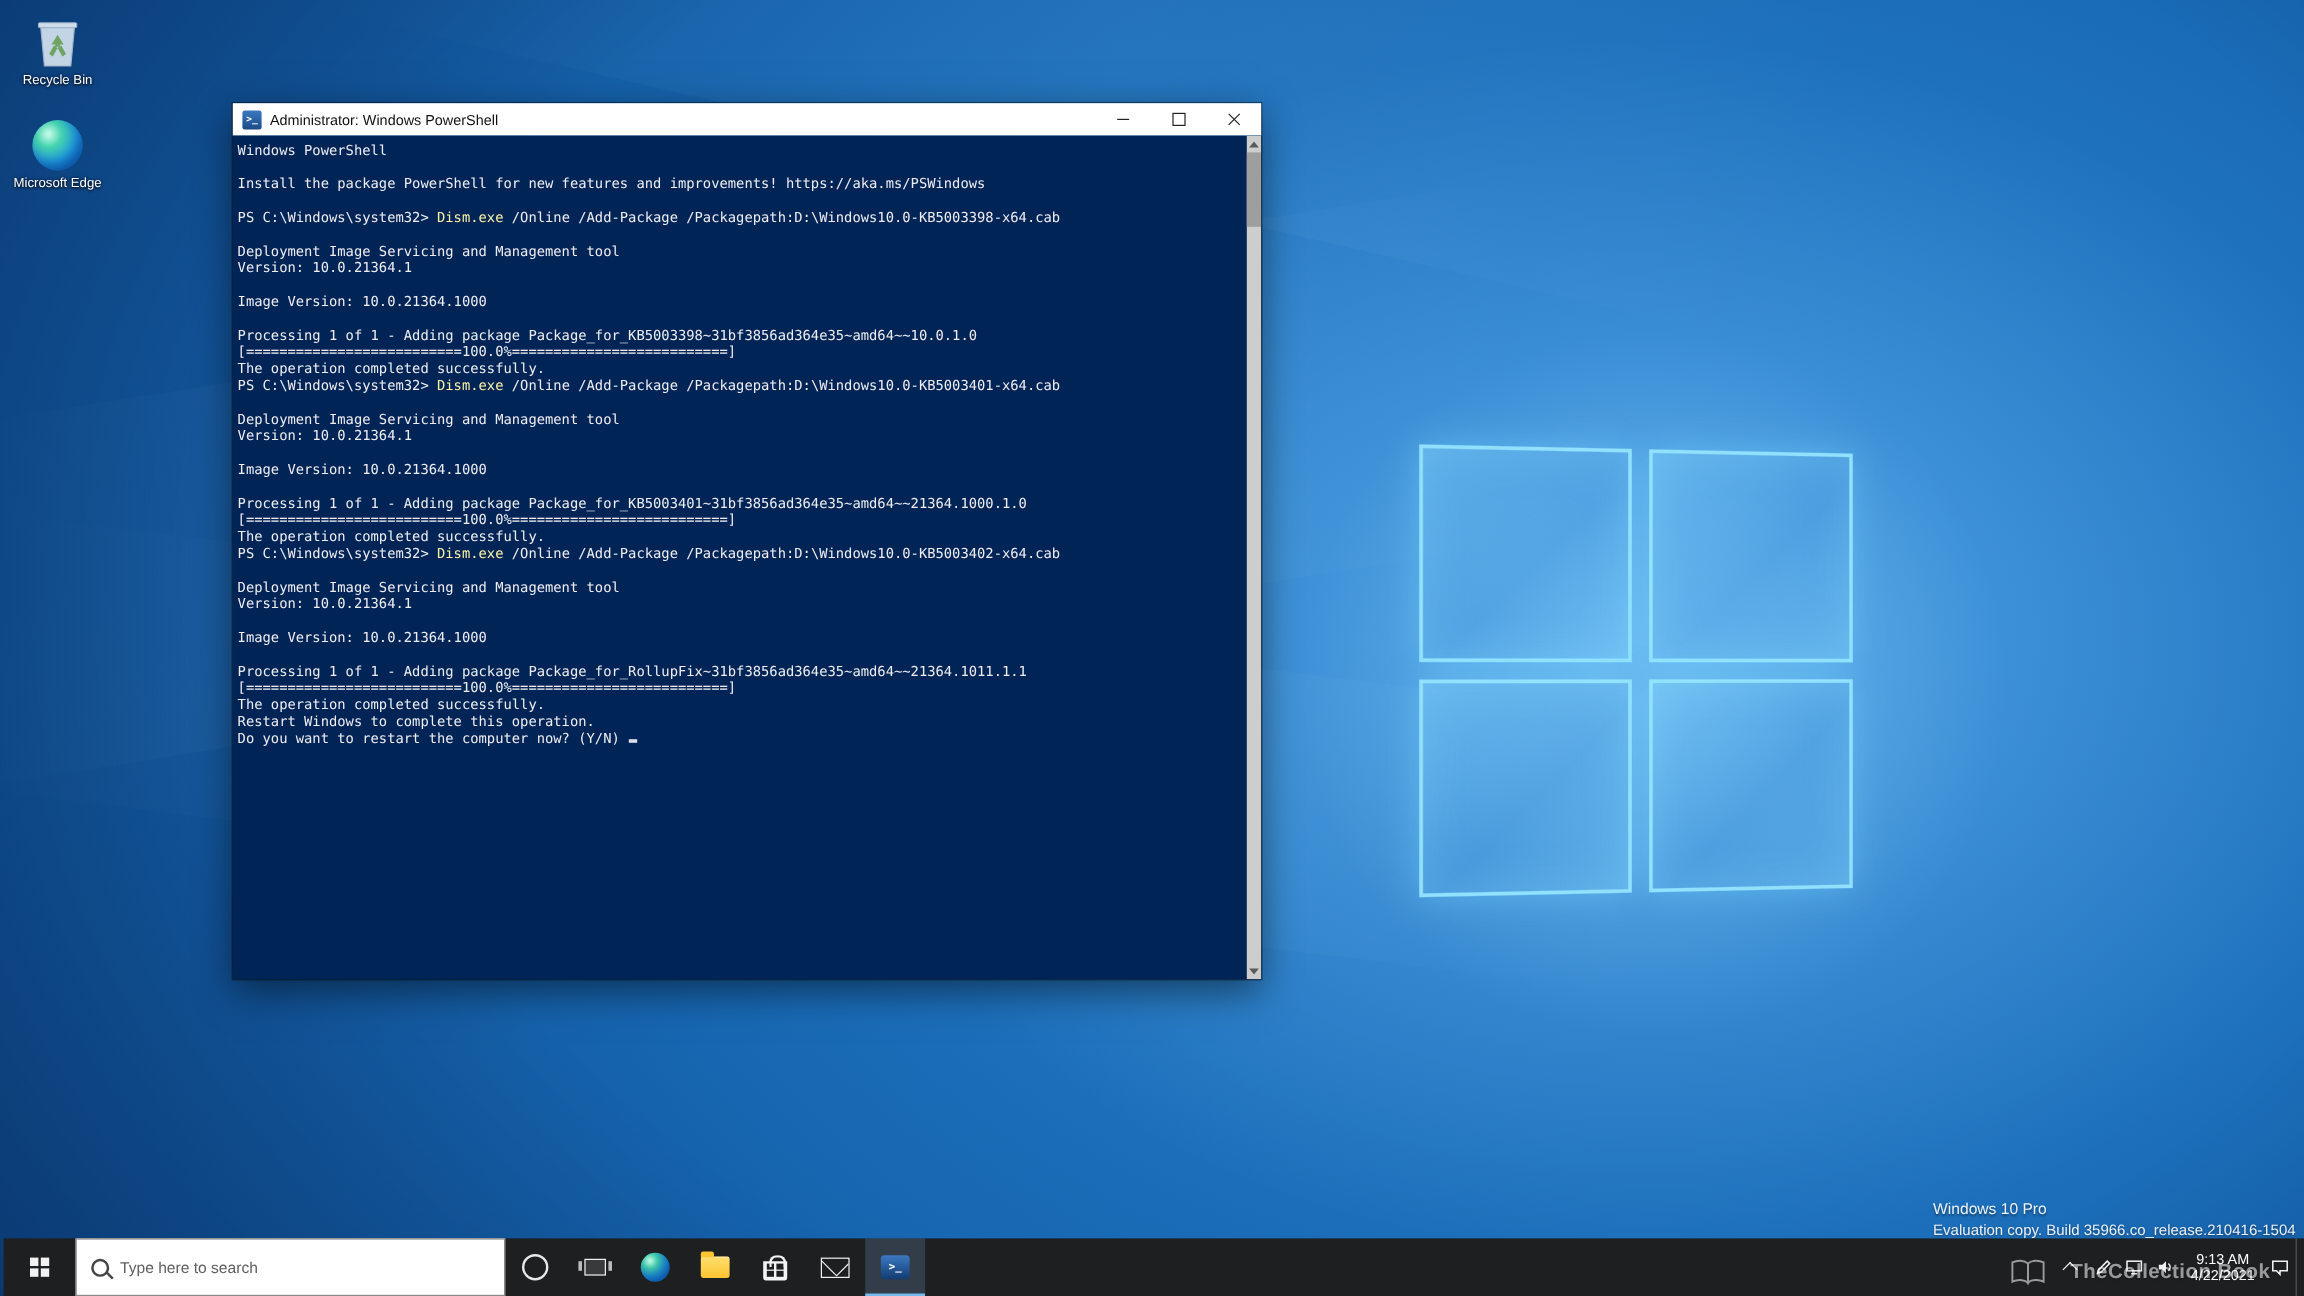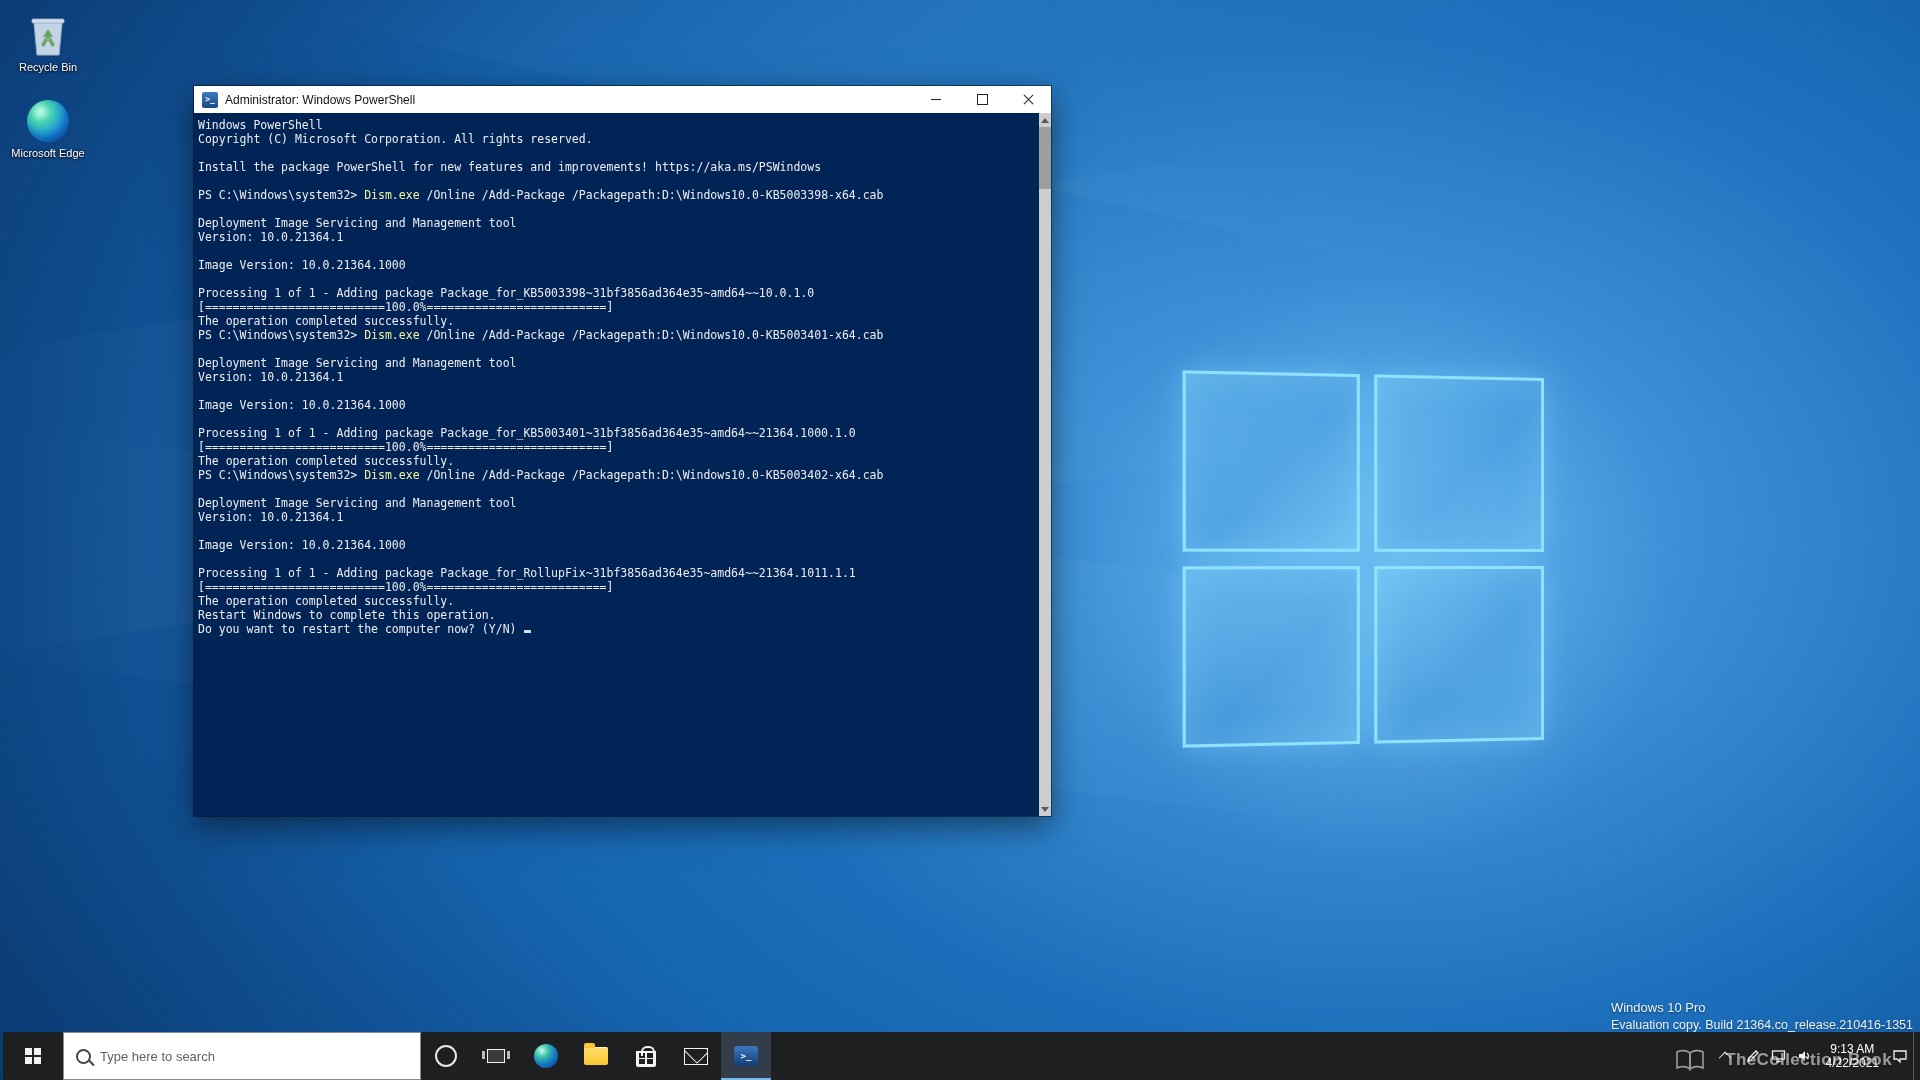--- a/index.html
+++ b/index.html
@@ -203,21 +203,20 @@
     <div class="winbtn">
         <div class="glyph-max"></div>
       </div>
     <div class="winbtn">
         <div class="glyph-close"></div>
       </div>
   </div>
   <div class="console">
     <div class="console-output">
         <div class="cline"><span class="seg-d">Windows PowerShell</span></div>
-        <div class="cline"><span class="seg-d">Copyright (C) Microsoft Corporation. All rights reserved.</span></div>
         <div class="cline">&nbsp;</div>
         <div class="cline"><span class="seg-d">Install the package PowerShell for new features and improvements! https://aka.ms/PSWindows</span></div>
         <div class="cline">&nbsp;</div>
         <div class="cline"><span class="seg-d">PS C:\Windows\system32&gt; </span><span class="seg-y">Dism.exe</span><span class="seg-d"> /Online /Add-Package /Packagepath:D:\Windows10.0-KB5003398-x64.cab</span></div>
         <div class="cline">&nbsp;</div>
         <div class="cline"><span class="seg-d">Deployment Image Servicing and Management tool</span></div>
         <div class="cline"><span class="seg-d">Version: 10.0.21364.1</span></div>
         <div class="cline">&nbsp;</div>
         <div class="cline"><span class="seg-d">Image Version: 10.0.21364.1000</span></div>
         <div class="cline">&nbsp;</div>
@@ -255,21 +254,21 @@
       <div class="sb-track"></div>
       <div class="sb-arrow">
           <div class="tri-down"></div>
         </div>
     </div>
   </div>
 </div>
 
 <div class="eval-watermark">
   <div class="l1">Windows 10 Pro</div>
-  <div class="l2">Evaluation copy. Build 21364.co_release.210416-1351</div>
+  <div class="l2">Evaluation copy. Build 35966.co_release.210416-1504</div>
 </div>
 
 <div class="brand-watermark">
   <svg width="30" height="22" viewBox="0 0 30 22">
     <path d="M2 3 C6 1 12 1 15 4 L15 20 C12 17 6 17 2 19 Z" fill="none" stroke="#ffffff" stroke-width="1.6"></path>
     <path d="M28 3 C24 1 18 1 15 4 L15 20 C18 17 24 17 28 19 Z" fill="none" stroke="#ffffff" stroke-width="1.6"></path>
   </svg>
   <span class="txt">TheCollection Book</span>
 </div>
 

